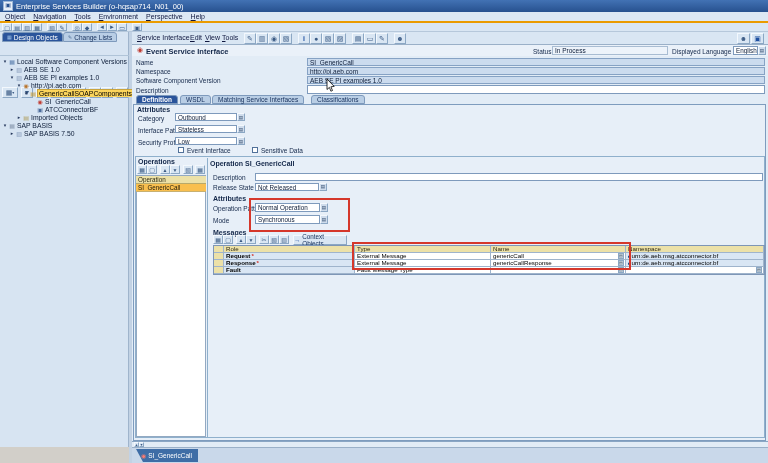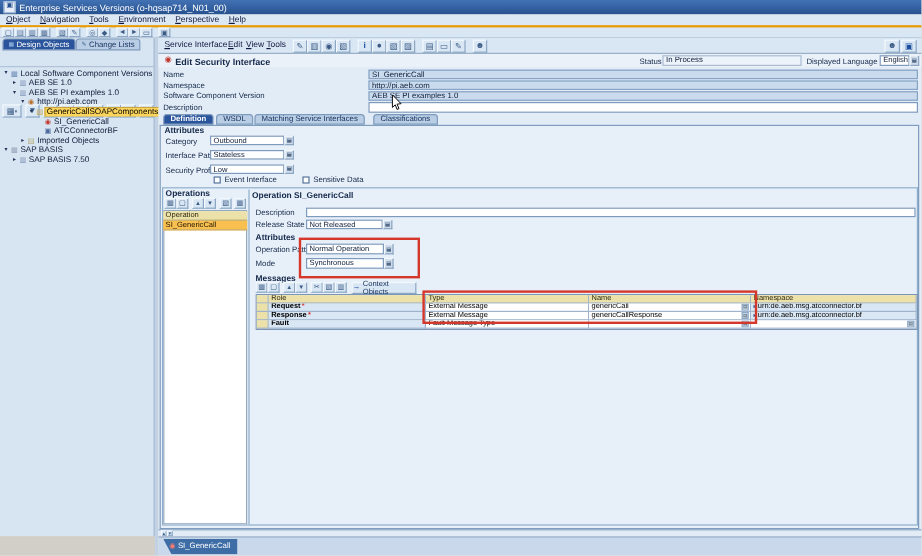--- a/index.html
+++ b/index.html
@@ -64,21 +64,21 @@
   .framebl{left:0;top:447px;width:129px;height:16px;background:#d2cfc9}
   .split{left:129px;top:32px;width:3px;height:431px;background:#c2d2e4}
 </style>
 </head>
 <body>
 
 <div id="root">
 
   <div class="abs titlebar">
     <span class="appicon g">▣</span>
-    <span>Enterprise Services Versions (o-hqsap714_N01_00)</span>
+    <span>Enterprise Services Builder (o-hqsap714_N01_00)</span>
   </div>
 
   <div class="abs menubar">
     <span class="menu-item">Object</span>
     <span class="menu-item">Navigation</span>
     <span class="menu-item">Tools</span>
     <span class="menu-item">Environment</span>
     <span class="menu-item">Perspective</span>
     <span class="menu-item">Help</span>
   </div>
@@ -261,21 +261,21 @@
     </span>
   <span class="btn" style="left:737px;top:33px;width:13px;height:11px;font-size:7px">
       <i class="g">☻</i>
     </span>
   <span class="btn" style="left:751px;top:33px;width:13px;height:11px;font-size:7px;color:#1d4fa0">
       <i class="g">▣</i>
     </span>
 
   <div class="abs rphead"></div>
   <span class="abs g" style="left:137px;top:46px;font-size:7px;color:#c03a30">◉</span>
-  <span class="lbl b" style="left:146px;top:47px;font-size:7.5px">Edit Security Interface</span>
+  <span class="lbl b" style="left:146px;top:47px;font-size:7.5px">Event Service Interface</span>
   <span class="lbl" style="left:533px;top:48px">Status</span>
   <div class="fld" style="left:552px;top:46px;width:116px;height:9px;background:#edf3fa;border-color:#a8bcd2;line-height:8px">In Process</div>
   <span class="lbl" style="left:672px;top:48px">Displayed Language</span>
   <div class="dd" style="left:733px;top:46px;width:33px;height:9px">
     <span class="ddv">English (OL)</span>
     <span class="ddb g">▤</span>
   </div>
 
   <span class="lbl" style="left:136px;top:59px">Name</span>
   <div class="fld" style="left:307px;top:57.5px;width:458px;height:8px">SI_GenericCall</div>

